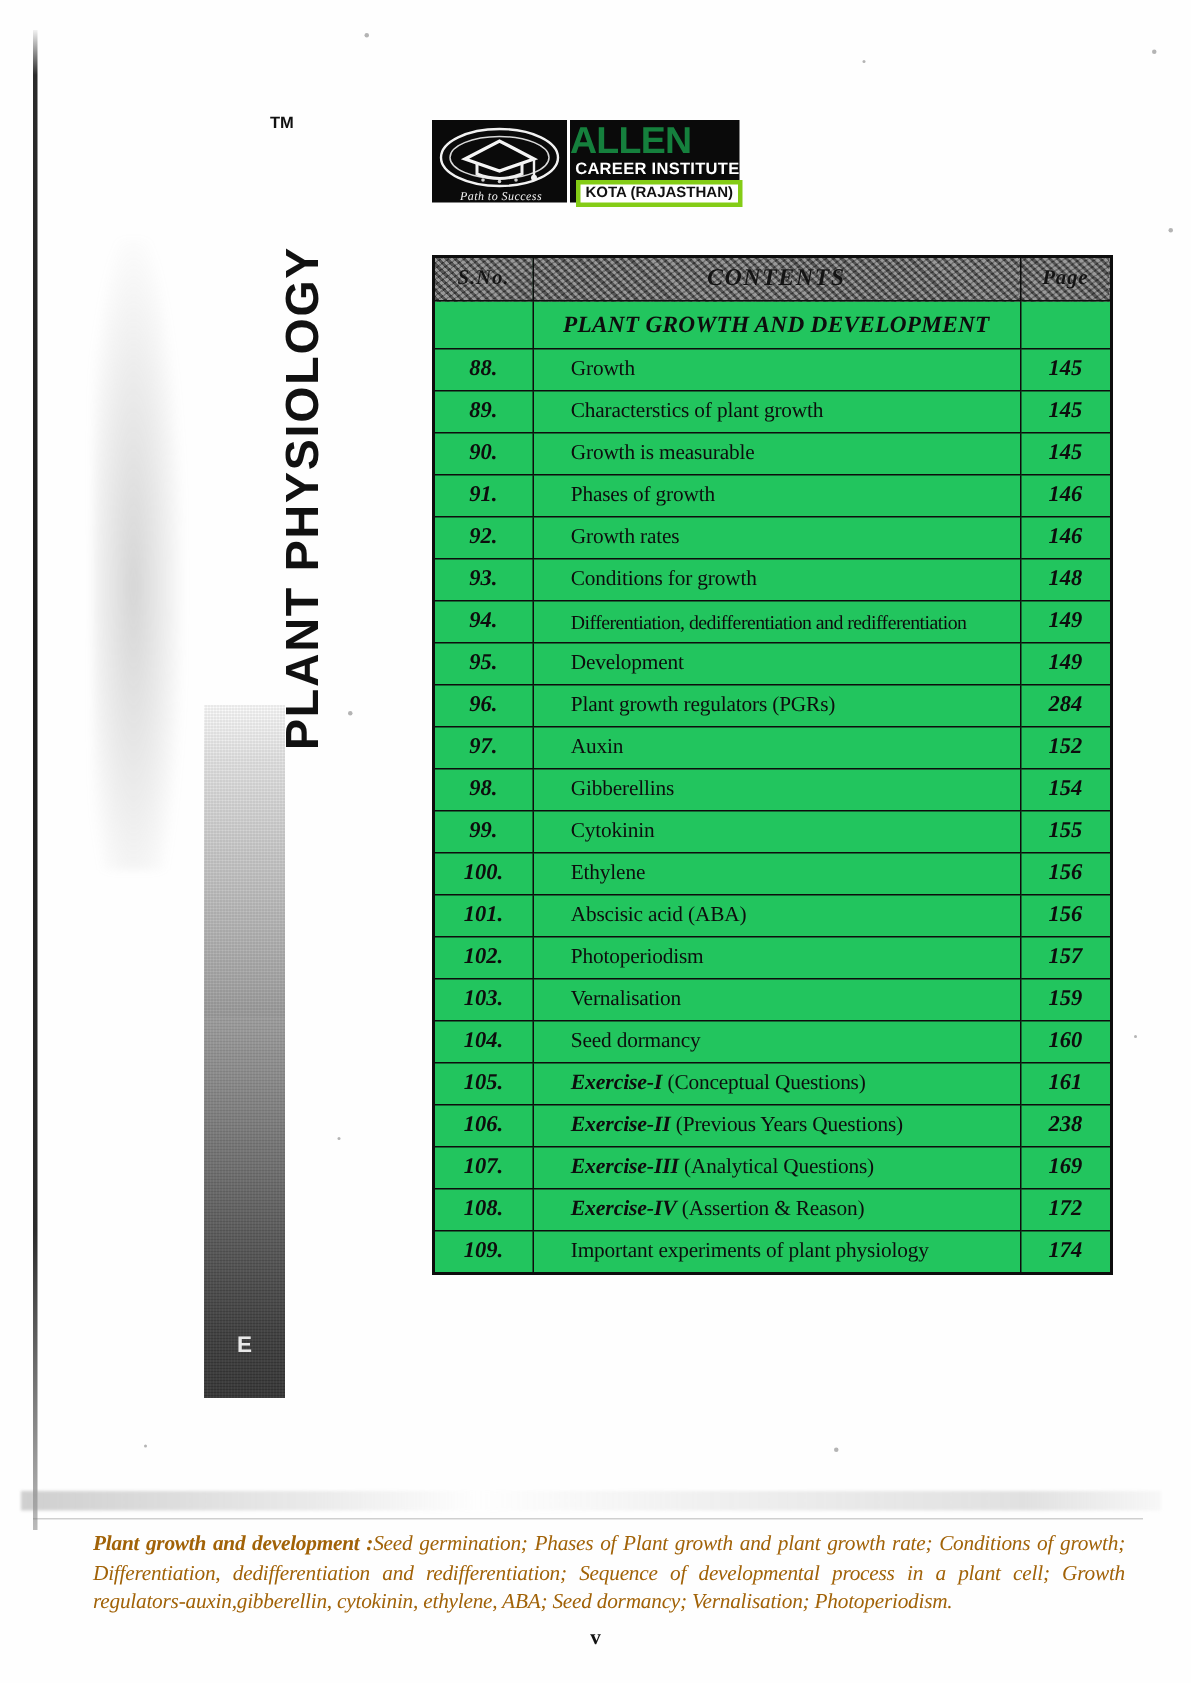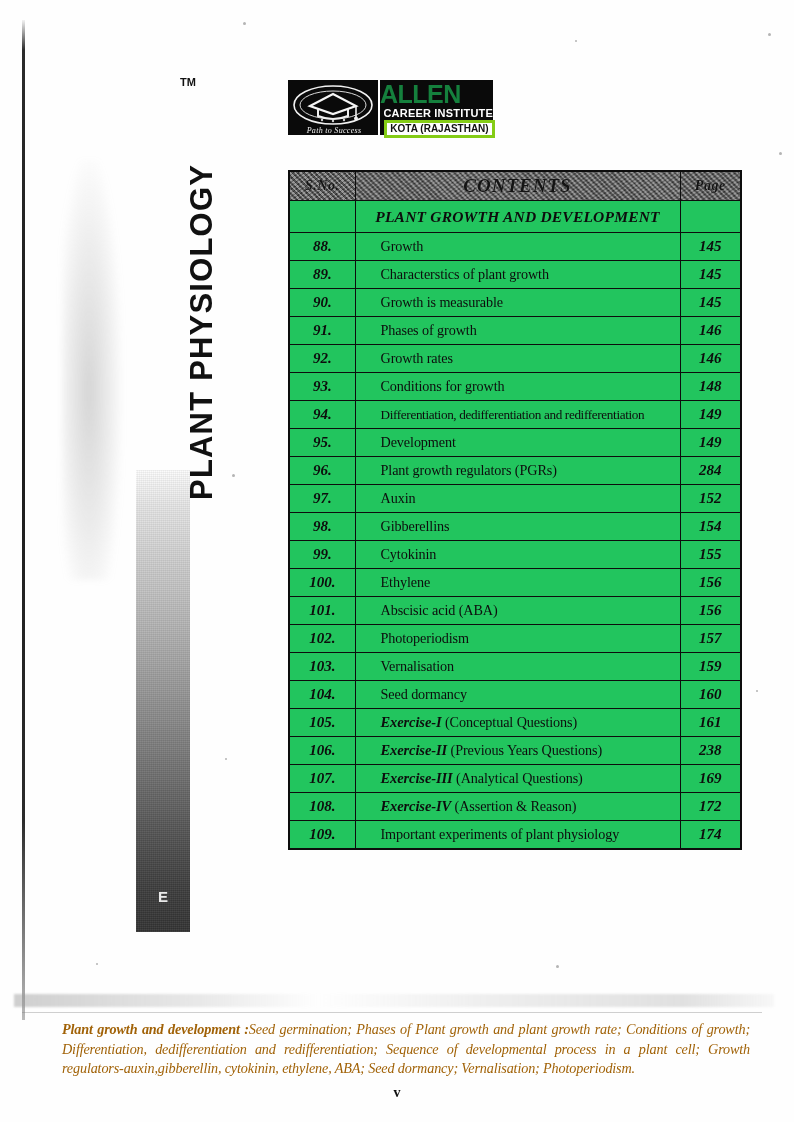--- a/index.html
+++ b/index.html
@@ -242,21 +242,21 @@
     height: 28px;
     font-family: "Liberation Serif", serif;
     font-weight: bold;
     font-style: italic;
     font-size: 14px;
     color: #141414;
     text-shadow: 0 0 1px rgba(255,255,255,0.35);
     text-align: center;
     letter-spacing: 0.5px;
   }
-  .hdr-row th.h-cont { font-size: 19px; letter-spacing: 1px; }
+  .hdr-row th.h-cont { font-size: 16px; letter-spacing: 1px; }
 
   .title-row td {
     height: 31px;
   }
   .title-row .t-cont {
     font-family: "Liberation Serif", serif;
     font-weight: bold;
     font-style: italic;
     font-size: 15.5px;
     color: #0d0d0d;

